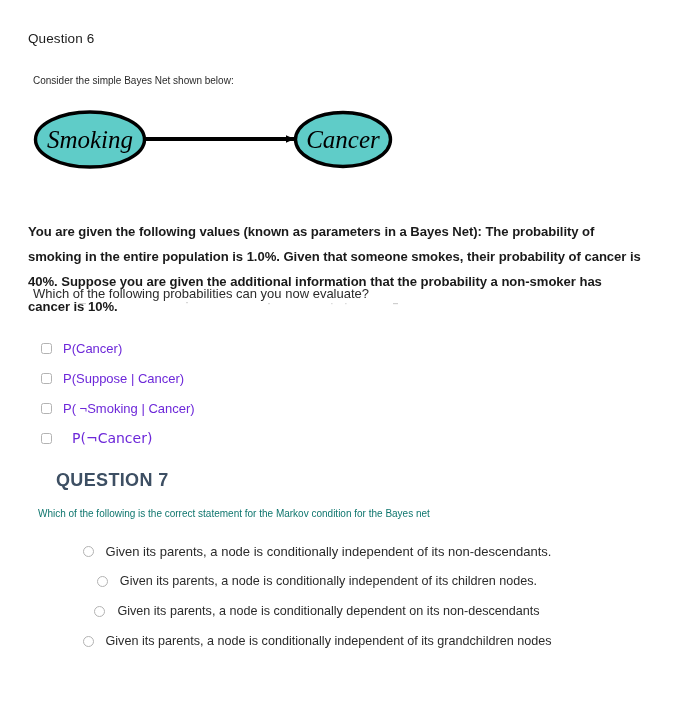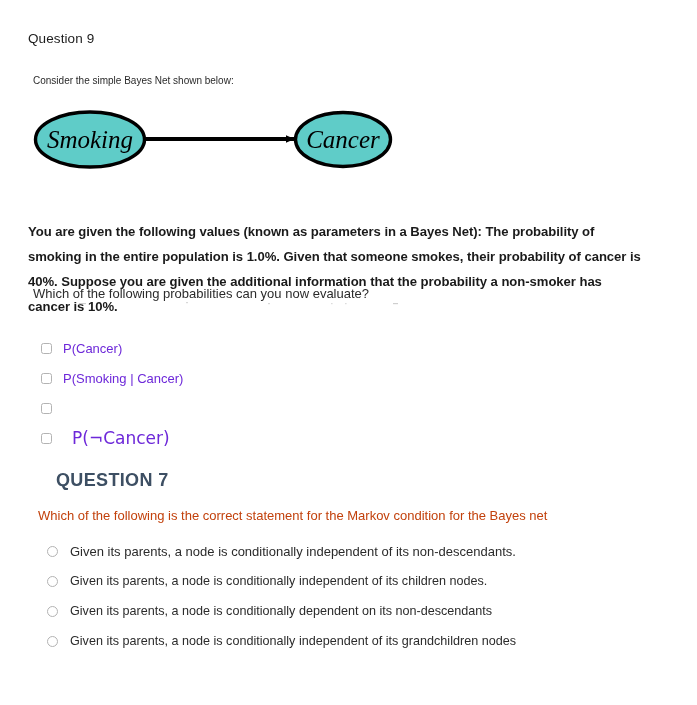--- a/index.html
+++ b/index.html
@@ -110,53 +110,54 @@
     box-sizing: border-box;
   }
   .opt-check .opt-text {
     margin-left: 11px;
     font-size: 13px;
     color: #6d28d9;
     white-space: nowrap;
   }
   .opt-text.alt-font {
     font-family: "DejaVu Sans", sans-serif;
-    font-size: 17px;
+    font-size: 14px;
     margin-left: 20px;
   }
 
   
   .q7-heading {
     position: absolute;
     left: 56px;
     top: 470px;
     font-size: 18px;
     font-weight: bold;
     color: #3d4f63;
     letter-spacing: 0.35px;
     white-space: nowrap;
   }
   .q7-prompt {
     position: absolute;
     left: 38px;
     top: 508px;
-    font-size: 13px;
-    color: #c2410c;
+    font-size: 10px;
+    color: #0f766e;
     white-space: nowrap;
   }
   .opt-list-radio {
     position: absolute;
     left: 47px;
     top: 536px;
     width: 540px;
   }
   .opt-radio {
     display: flex;
     align-items: center;
     height: 30px;
+    justify-content: center;
   }
   .radio {
     width: 11px;
     height: 11px;
     border: 1.3px solid #b3b3b3;
     border-radius: 50%;
     background: #fff;
     flex: none;
     box-sizing: border-box;
   }
@@ -169,21 +170,21 @@
   .opt-radio .opt-text.serif-ish {
     font-family: "Liberation Sans", sans-serif;
     font-size: 12.6px;
   }
 </style>
 </head>
 <body>
 
 <div class="page">
 
-  <div class="q6-heading">Question 9</div>
+  <div class="q6-heading">Question 6</div>
 
   <div class="q6-intro">Consider the simple Bayes Net shown below:</div>
 
   <div class="bayesnet">
     <svg width="380" height="72" viewBox="0 0 380 72" xmlns="http://www.w3.org/2000/svg">
       <defs>
         <marker id="arrowHead" markerWidth="9" markerHeight="9" refX="8.4" refY="4.5" orient="auto" markerUnits="userSpaceOnUse">
           <path d="M0,0.6 L9,4.5 L0,8.4 z" fill="#000000"></path>
         </marker>
       </defs>
@@ -213,25 +214,26 @@
 
   <div class="opt-list-check">
 
     <div class="opt-check">
       <span class="checkbox"></span>
       <span class="opt-text">P(Cancer)</span>
     </div>
 
     <div class="opt-check">
       <span class="checkbox"></span>
-      <span class="opt-text">P(Smoking | Cancer)</span>
-    </div>
-
-    <div class="opt-check">
-      <span class="checkbox"></span>
+      <span class="opt-text">P(Suppose | Cancer)</span>
+    </div>
+
+    <div class="opt-check">
+      <span class="checkbox"></span>
+      <span class="opt-text">P( ¬Smoking | Cancer)</span>
     </div>
 
     <div class="opt-check">
       <span class="checkbox"></span>
       <span class="opt-text alt-font">P(¬Cancer)</span>
     </div>
 
   </div>
 
   <div class="q7-heading">QUESTION 7</div>

